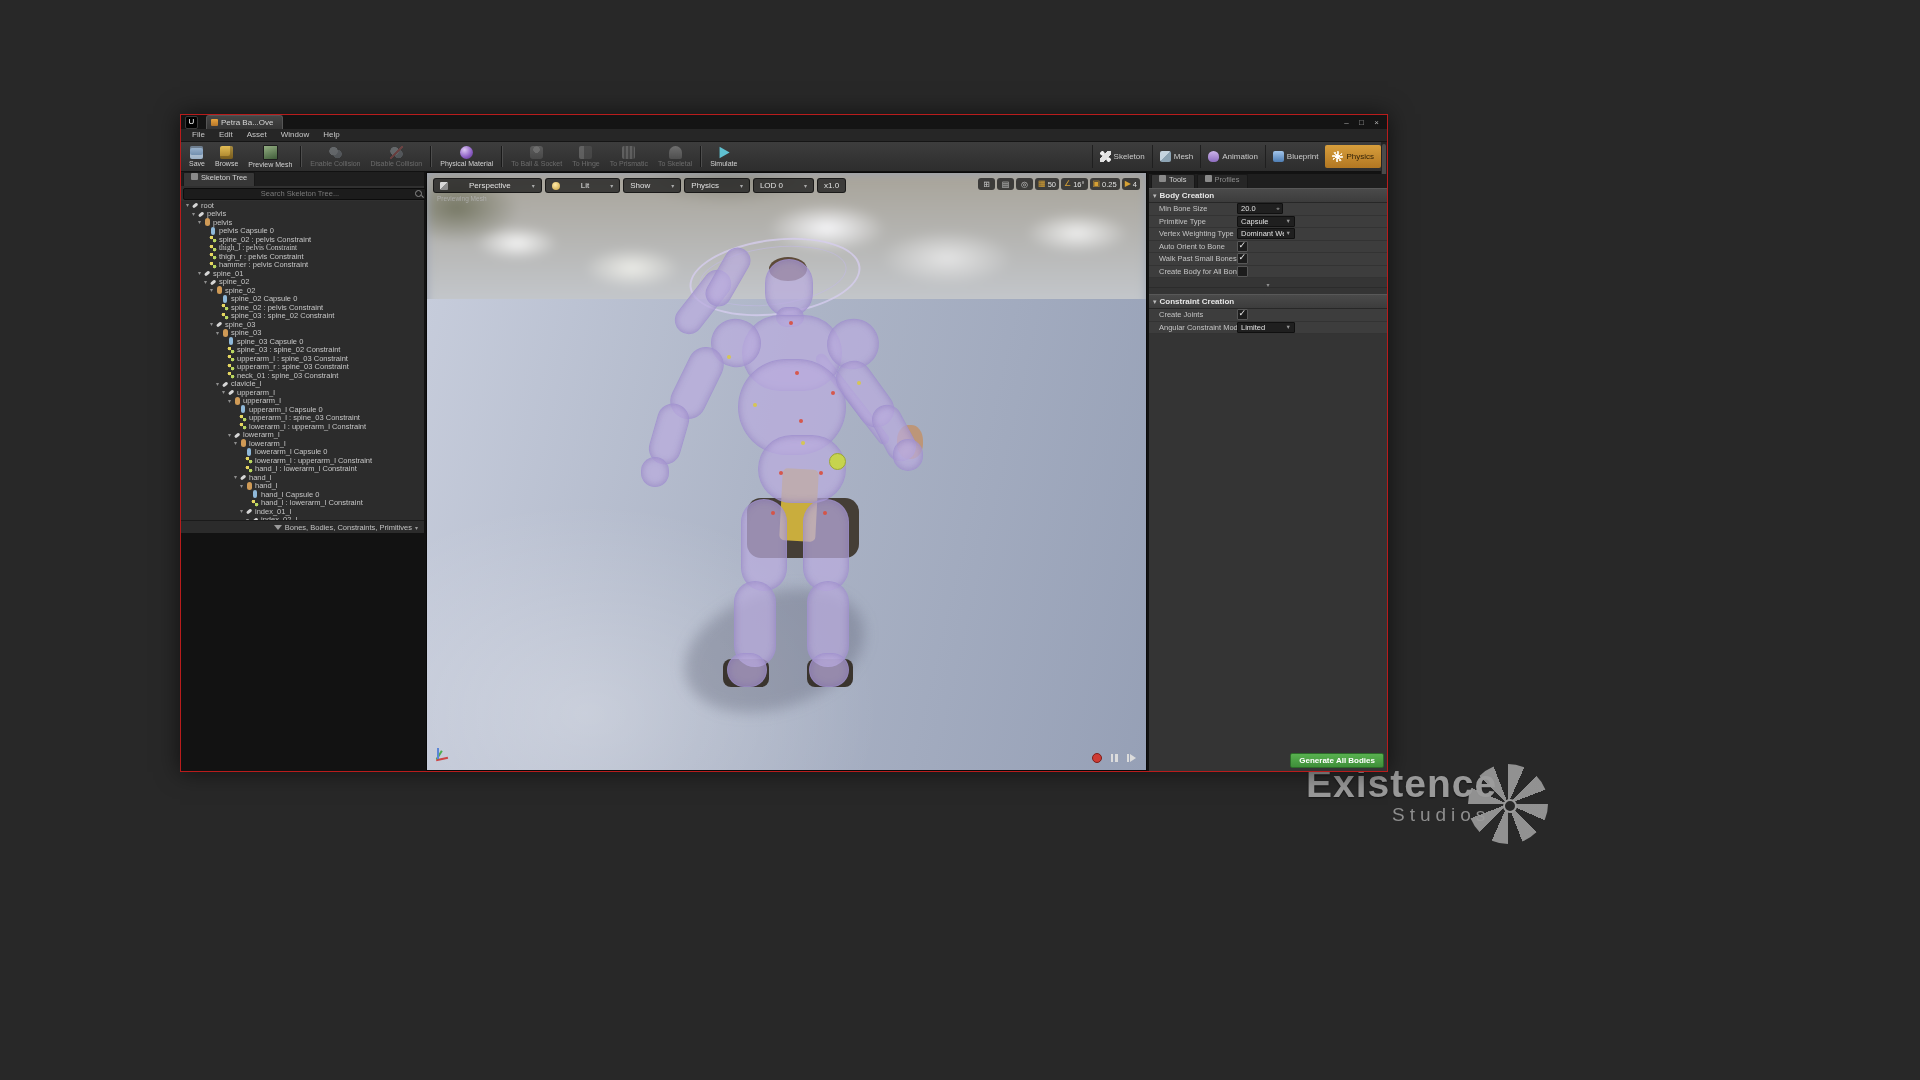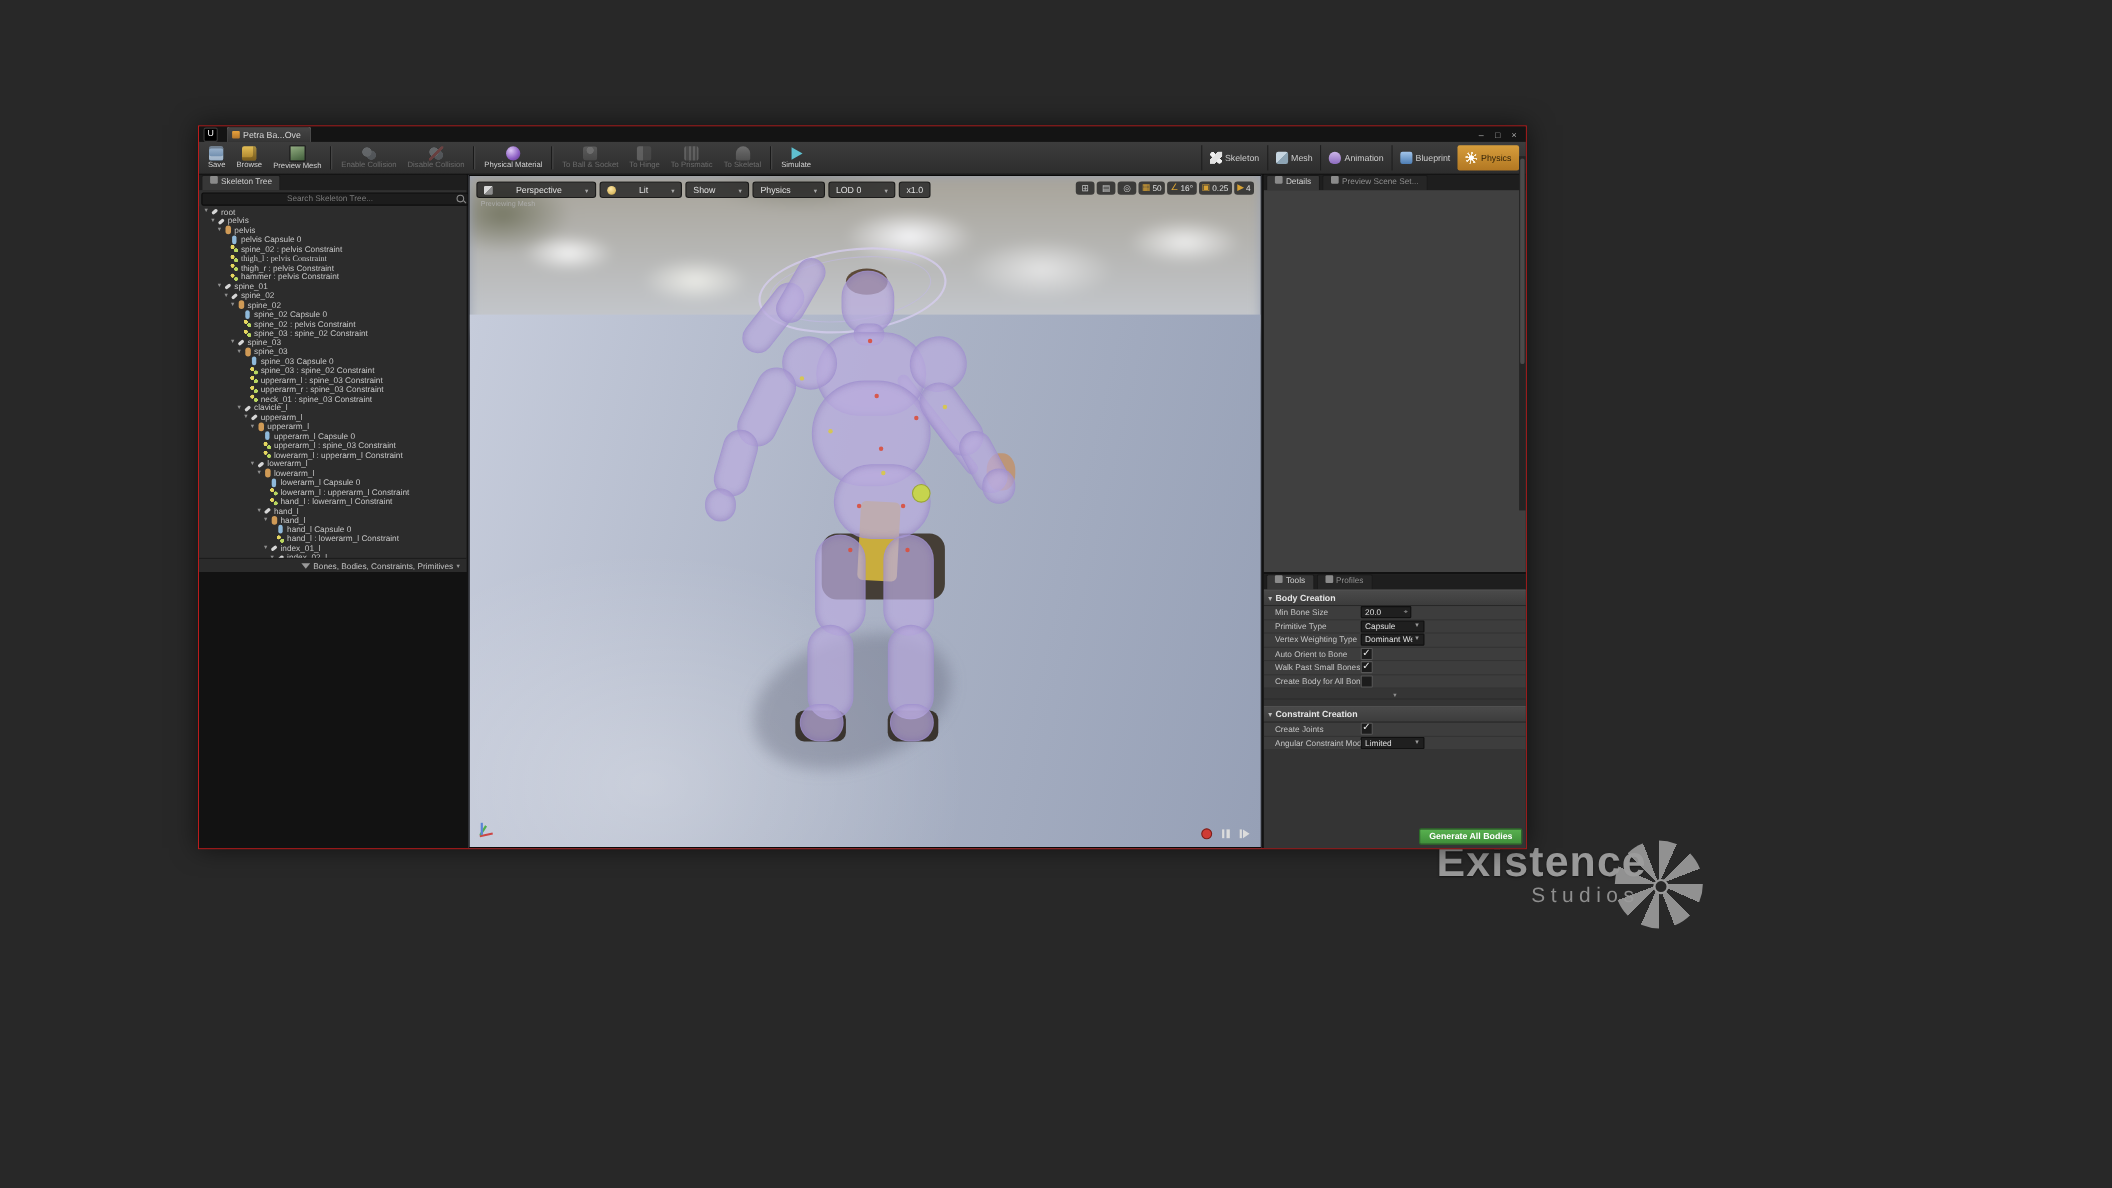--- a/index.html
+++ b/index.html
@@ -184,20 +184,28 @@
         <span class="doc-tab-icon"></span>
         <span>Petra Ba...Ove</span>
       </div>
       <div class="win-btns">
         <span class="win-btn">–</span>
         <span class="win-btn">□</span>
         <span class="win-btn">×</span>
       </div>
     </div>
 
+    <div class="menubar">
+
+    <span class="menu-item">File</span>
+        <span class="menu-item">Edit</span>
+        <span class="menu-item">Asset</span>
+        <span class="menu-item">Window</span>
+        <span class="menu-item">Help</span>
+      </div>
 
     <div class="toolbar">
       <div class="tgroup">
           <div class="tbtn" data-state="">
           <span class="tbicon" data-icon="save"></span>
           <span class="tbrow">
               <span class="tblabel">Save</span>
             </span>
         </div>
           <div class="tbtn" data-state="">
@@ -638,33 +646,20 @@
         </div>
 
         <div class="axis">
           <i class="ax"></i>
           <i class="ay"></i>
           <i class="az"></i>
         </div>
       </div>
 
       <div class="col-right">
-        <div class="panel details-panel">
-          <div class="ptabs">
-            <div class="ptab">
-              <span class="ptab-ico"></span>
-              <span>Details</span>
-            </div>
-            <div class="ptab inactive">
-              <span class="ptab-ico"></span>
-              <span>Preview Scene Set...</span>
-            </div>
-          </div>
-          <div class="details-body"></div>
-        </div>
 
         <div class="panel tools-panel">
           <div class="ptabs">
             <div class="ptab">
               <span class="ptab-ico"></span>
               <span>Tools</span>
             </div>
             <div class="ptab inactive">
               <span class="ptab-ico"></span>
               <span>Profiles</span>

